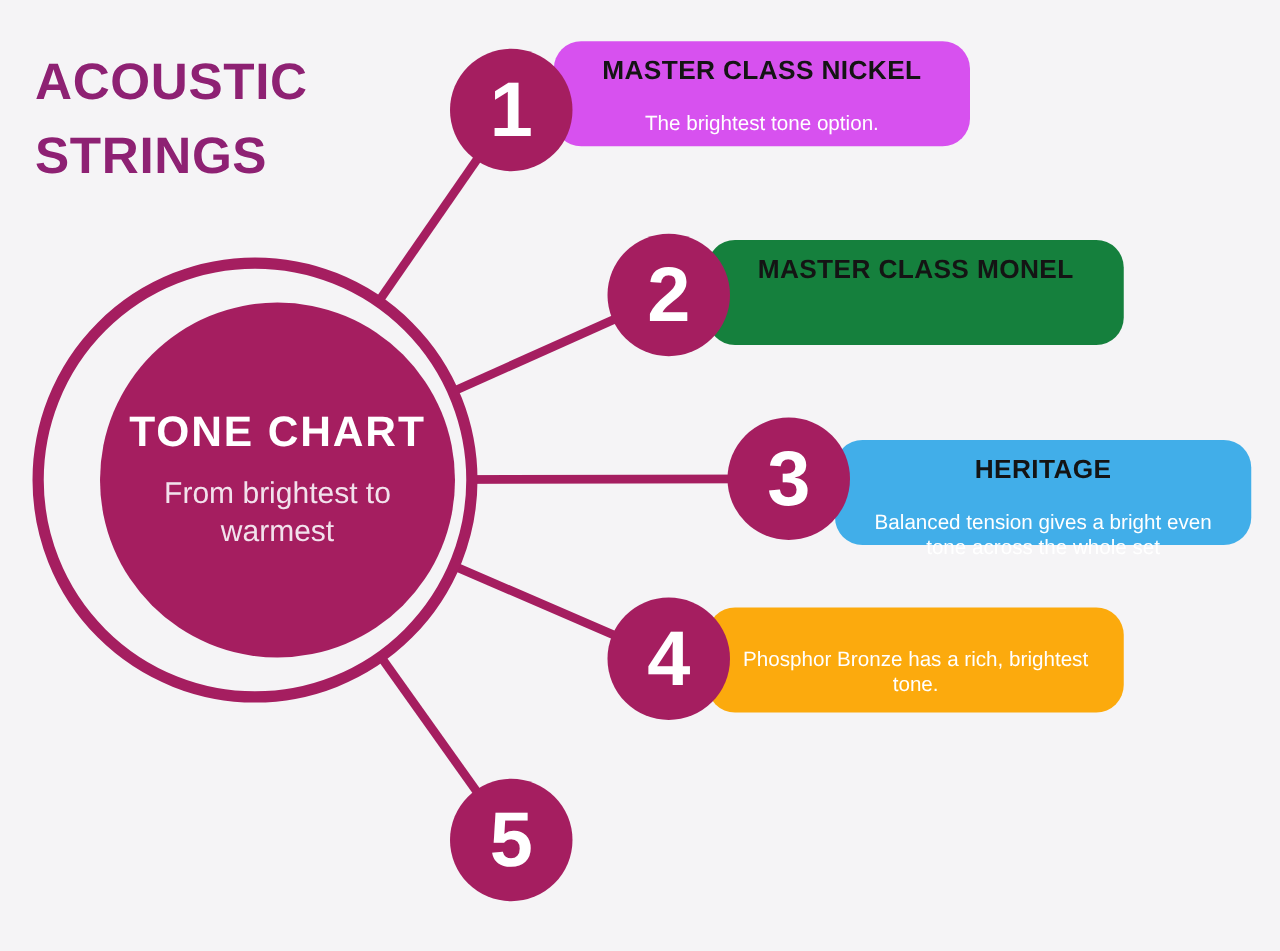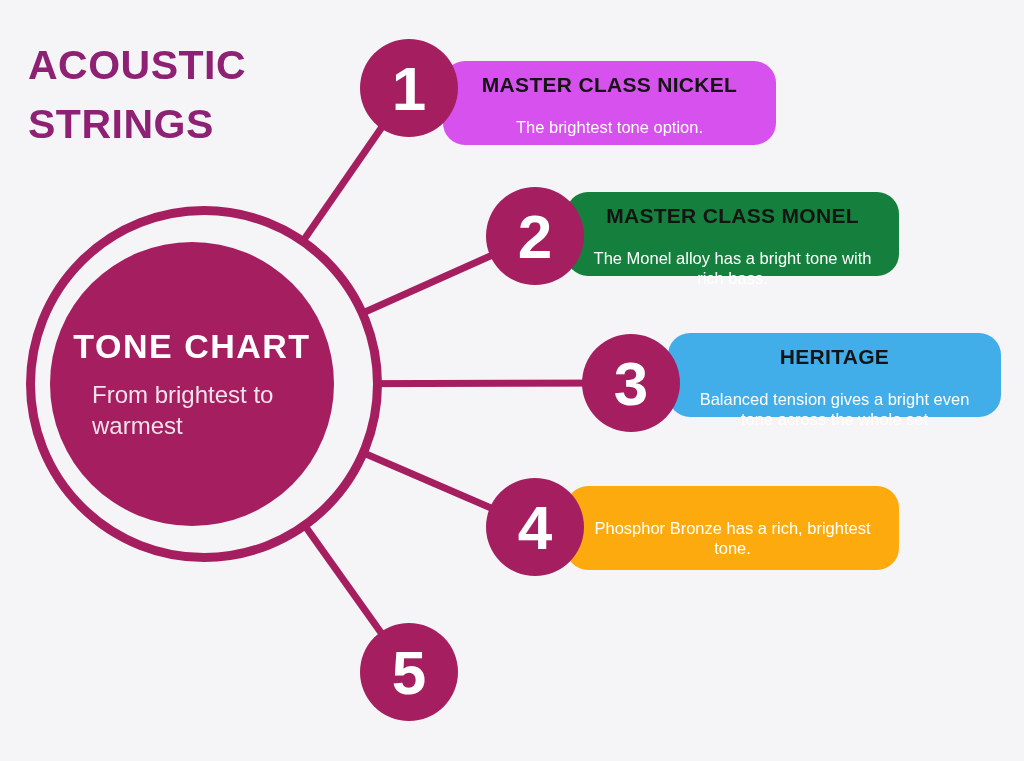--- a/index.html
+++ b/index.html
@@ -42,30 +42,30 @@
     left: 26px; top: 206px;
     width: 356px; height: 356px;
     box-sizing: border-box;
     border: 9px solid var(--accent, #a51e60);
     border-radius: 50%;
     background: var(--background, #f5f4f6);
     z-index: 1;
   }
   .hub {
     position: absolute;
-    left: 50px; top: 242px;
+    left: 80px; top: 242px;
     width: 284px; height: 284px;
     border-radius: 50%;
     background: var(--accent, #a51e60);
     z-index: 2;
     display: flex;
     flex-direction: column;
     align-items: center;
     justify-content: center;
-    text-align: left;
+    text-align: center;
   }
   .hub-title {
     color: #ffffff;
     font-size: 34px;
     font-weight: 800;
     letter-spacing: 1.5px;
     white-space: nowrap;
   }
   .hub-subtitle {
     margin-top: 13px;
@@ -94,23 +94,23 @@
     letter-spacing: 0.3px;
     white-space: nowrap;
   }
   .box-desc {
     margin-top: 20px;
     max-width: 300px;
     color: #ffffff;
     font-size: 16.5px;
     line-height: 1.22;
   }
-  .box-1 { left: 443px; top: 61px; }
+  .box-1 { left: 443px; top: 33px; }
   .box-2 { left: 566px; top: 192px; }
-  .box-3 { left: 668px; top: 333px; }
+  .box-3 { left: 668px; top: 352px; }
   .box-4 { left: 566px; top: 486px; }
   .box-5 { left: 443px; top: 631px; }
   .num-circle {
     position: absolute;
     width: 98px; height: 98px;
     border-radius: 50%;
     background: var(--accent, #a51e60);
     z-index: 4;
     display: flex;
     align-items: center;
@@ -149,21 +149,20 @@
     <div class="hub-title">TONE CHART</div>
     <div class="hub-subtitle">From brightest to warmest</div>
   </div>
 
   <div class="box box-1" style="background: rgb(215, 81, 239);">
     <div class="box-title">MASTER CLASS NICKEL</div>
     <div class="box-desc">The brightest tone option.</div>
   </div>
   <div class="box box-2" style="background: #15803d;">
     <div class="box-title">MASTER CLASS MONEL</div>
-    <div class="box-desc">The Monel alloy has a bright tone with rich bass.</div>
   </div>
   <div class="box box-3" style="background: rgb(65, 174, 233);">
     <div class="box-title">HERITAGE</div>
     <div class="box-desc">Balanced tension gives a bright even tone across the whole set</div>
   </div>
   <div class="box box-4" style="background: rgb(252, 170, 13);">
     <div class="box-desc">Phosphor Bronze has a rich, brightest tone.</div>
   </div>
 
   <div class="num-circle num-1">

